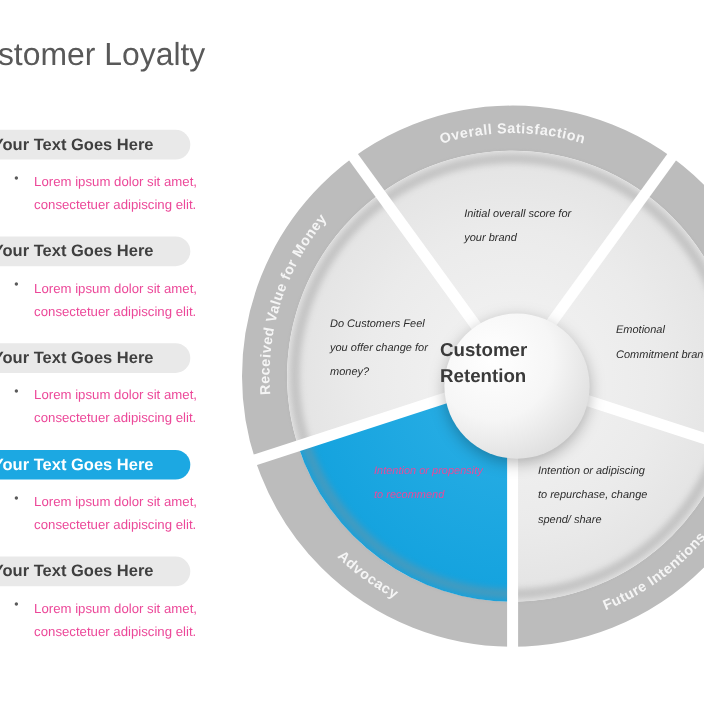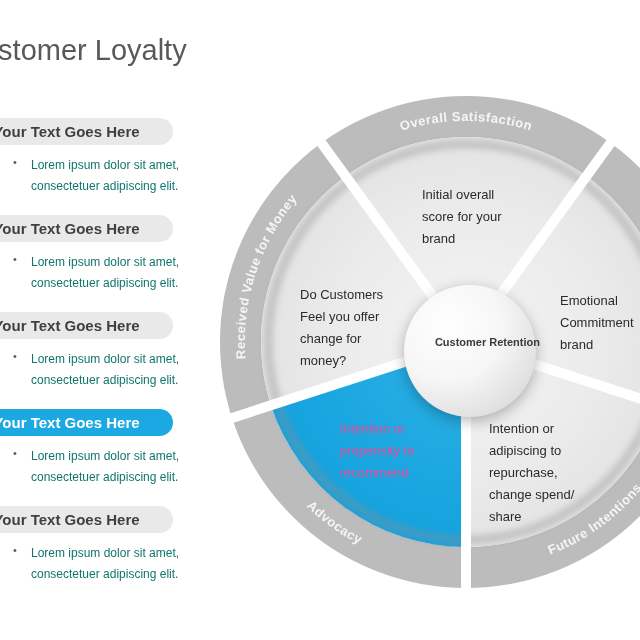--- a/index.html
+++ b/index.html
@@ -25,35 +25,35 @@
     font-size:15px;font-weight:bold;color:#3f3f3f;white-space:nowrap;
   }
   .panel-item.highlight .pill{background:#1ca8e2;}
   .panel-item.highlight .pill span{color:#ffffff;}
   .bullet-row{position:absolute;top:37px;left:0;width:200px;}
   .bullet-dot{
     position:absolute;left:13px;top:1px;font-size:11px;color:#5a5a5a;
   }
   .bullet-text{
     position:absolute;left:31px;top:0;width:178px;
-    font-size:12px;line-height:21px;color:#0f766e;
+    font-size:12px;line-height:21px;color:#ec4899;
   }
   
   #wheel-svg{position:absolute;left:0;top:0;}
   .ring-label{
     font-size:13px;font-weight:bold;fill:#f5f5f5;letter-spacing:0.5px;
   }
   .center-ball{filter:drop-shadow(0 4px 7px rgba(0,0,0,0.28));}
   .seg-text{
-    position:absolute;font-size:13px;line-height:22px;color:#2b2b2b;
+    position:absolute;font-size:10px;line-height:22px;color:#2b2b2b;font-style:italic;
   }
   .seg-text.on-blue{color:#ec4899;}
   .center-label{
-    position:absolute;left:400px;top:331px;width:140px;
-    text-align:right;font-size:11px;font-weight:bold;
+    position:absolute;left:400px;top:307px;width:140px;
+    text-align:left;font-size:17px;font-weight:bold;
     line-height:23px;color:#3a3a3a;
   }
 </style>
 </head>
 <body>
 
 <h1 class="slide-title">Customer Loyalty</h1>
 
 <div class="panel-item" style="top:118px">
   <div class="pill">

